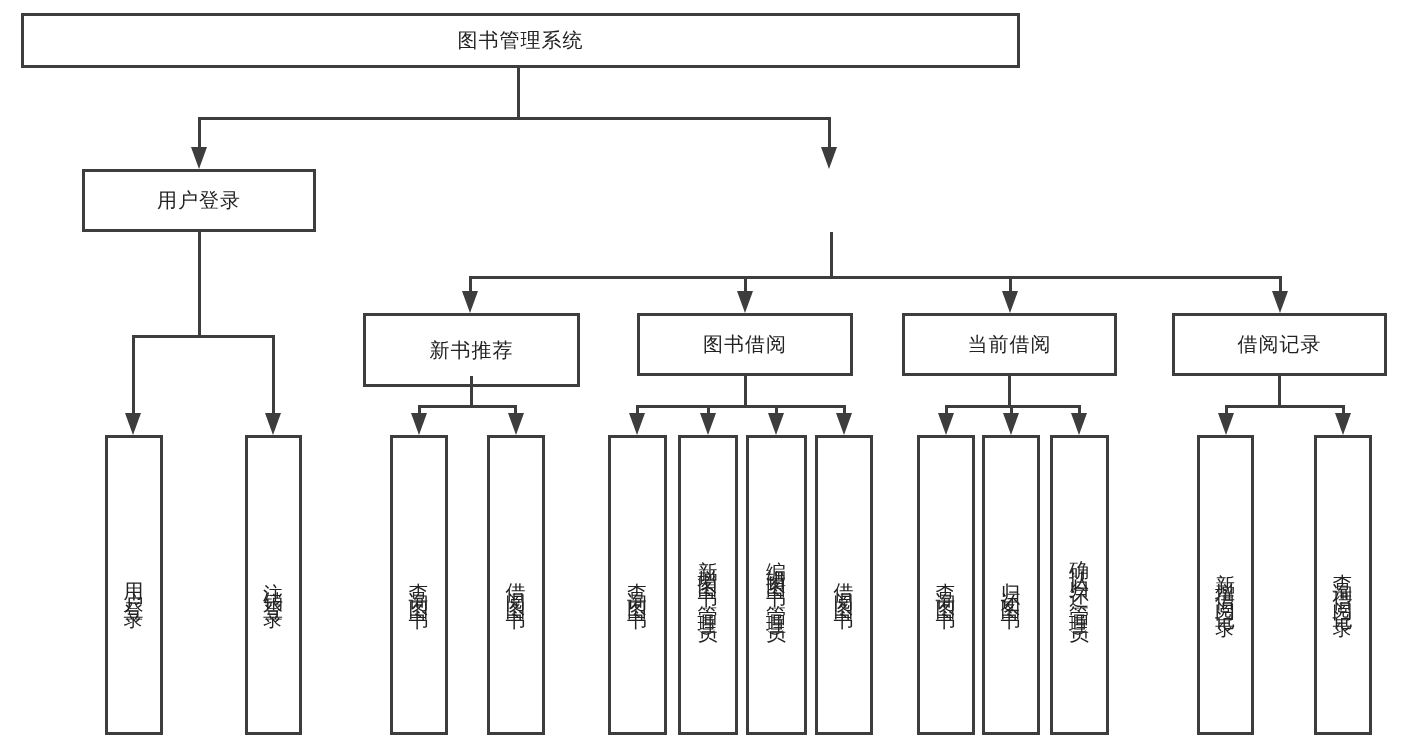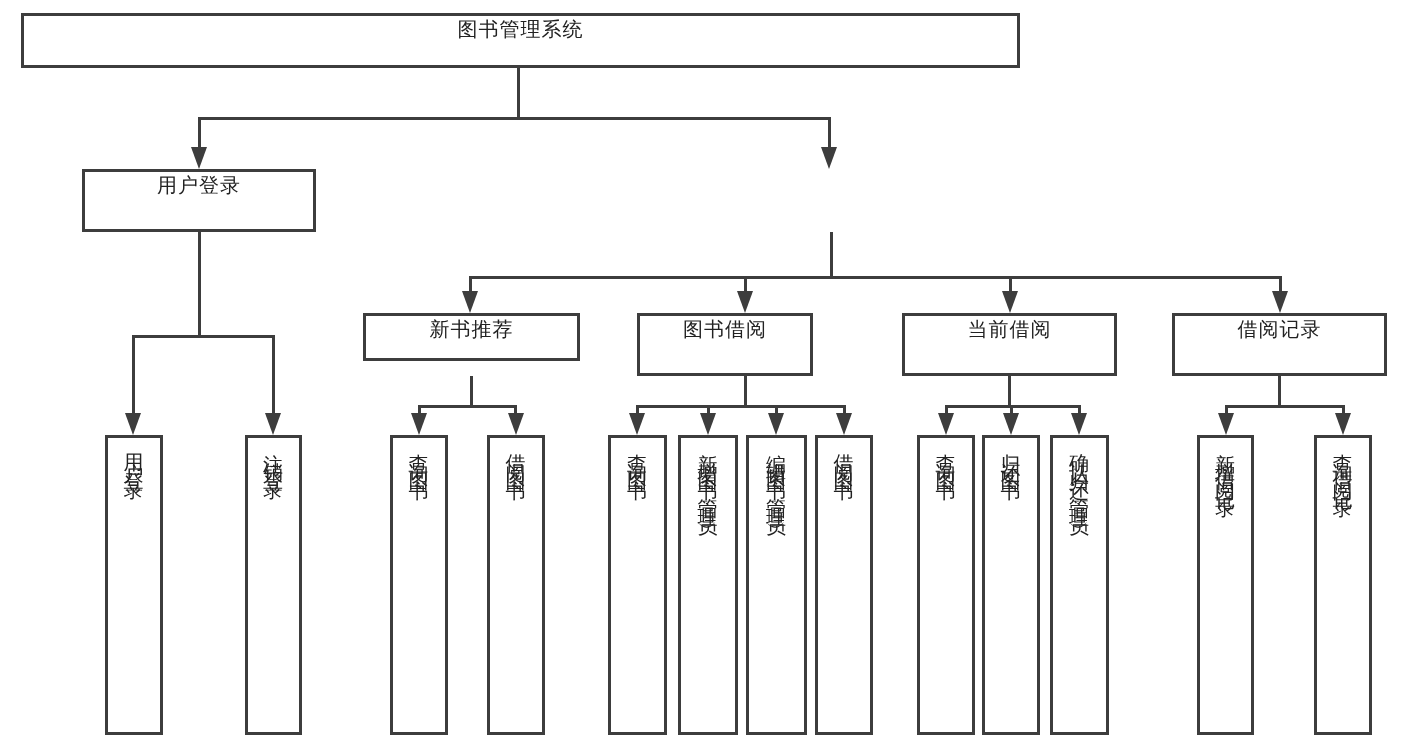--- a/index.html
+++ b/index.html
@@ -19,21 +19,21 @@
     height: 747px;
     background: var(--background);
     overflow: hidden;
   }
   .box {
     position: absolute;
     box-sizing: border-box;
     border: 3px solid var(--line);
     background: var(--background);
     display: flex;
-    align-items: flex-start;
+    align-items: center;
     justify-content: center;
     color: var(--text);
   }
   .hbox { font-size: 20px; letter-spacing: 1px; }
   .vbox span {
     writing-mode: vertical-rl;
     text-orientation: mixed;
     font-size: 20px;
     letter-spacing: 9px;
     line-height: 1;
@@ -87,24 +87,24 @@
   <div class="hline" style="left:469px; top:276px; width:813px;"></div>
   <div class="vline" style="left:469px; top:276px; height:18px;"></div>
   <div class="arrow" style="left:462px; top:291px;"></div>
   <div class="vline" style="left:744px; top:276px; height:18px;"></div>
   <div class="arrow" style="left:737px; top:291px;"></div>
   <div class="vline" style="left:1009px; top:276px; height:18px;"></div>
   <div class="arrow" style="left:1002px; top:291px;"></div>
   <div class="vline" style="left:1279px; top:276px; height:18px;"></div>
   <div class="arrow" style="left:1272px; top:291px;"></div>
 
-  <div class="box hbox" style="left:363px; top:313px; width:217px; height:48px;">
+  <div class="box hbox" style="left:363px; top:313px; width:217px; height:74px;">
     <span>新书推荐</span>
   </div>
-  <div class="box hbox" style="left:637px; top:313px; width:176px; height:63px;">
+  <div class="box hbox" style="left:637px; top:313px; width:216px; height:63px;">
     <span>图书借阅</span>
   </div>
   <div class="box hbox" style="left:1172px; top:313px; width:215px; height:63px;">
     <span>借阅记录</span>
   </div>
   <div class="box hbox" style="left:902px; top:313px; width:215px; height:63px;">
     <span>当前借阅</span>
   </div>
 
   <div class="vline" style="left:470px; top:376px; height:31px;"></div>

